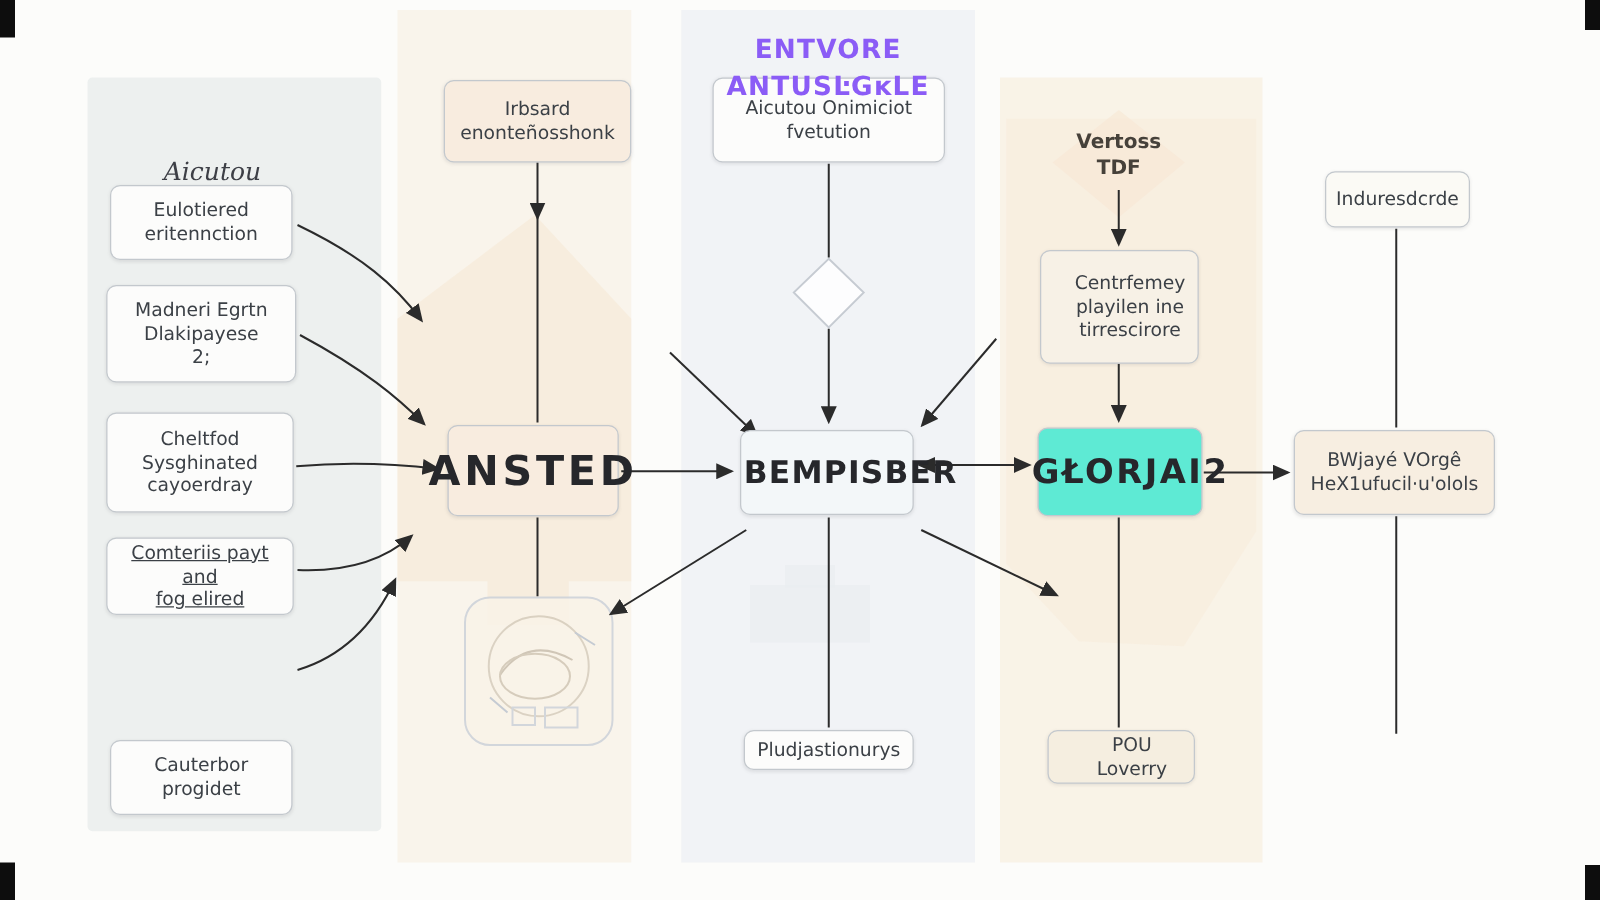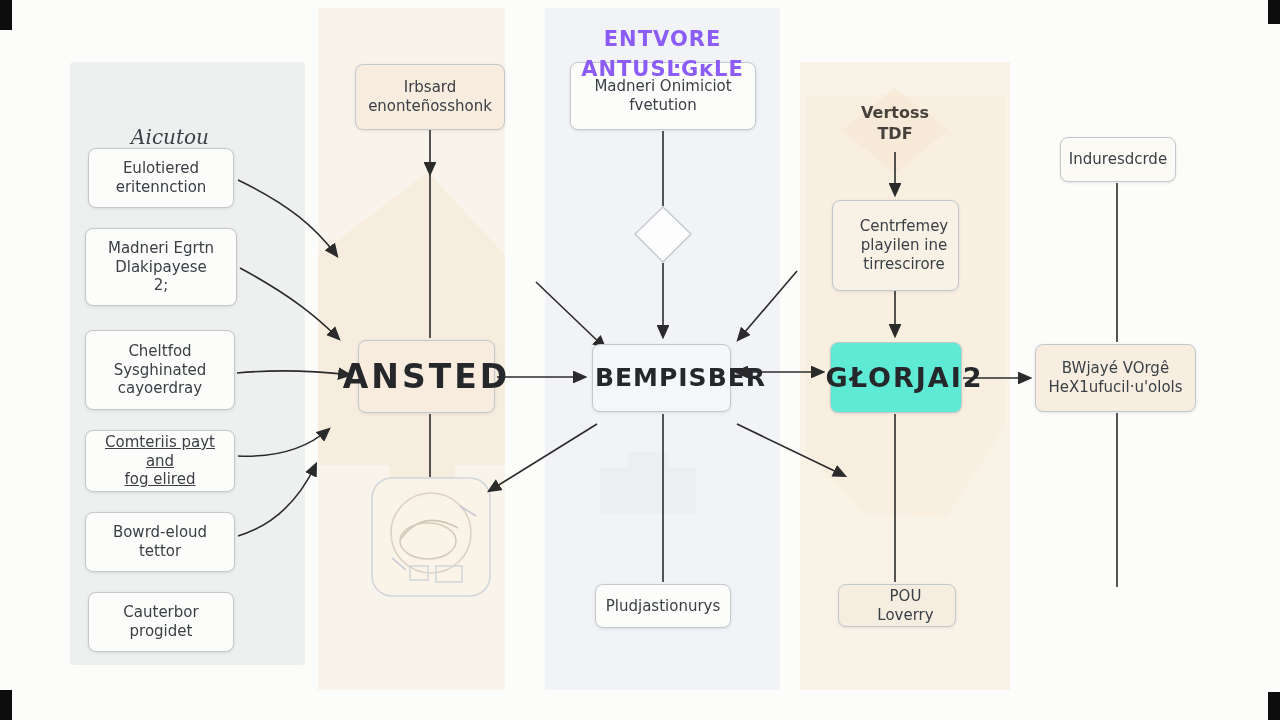--- a/index.html
+++ b/index.html
@@ -116,37 +116,35 @@
   <div class="box" style="left:88px;top:148px;width:146px;height:60px;"><span>Eulotiered
 eritennction</span></div>
   <div class="box" style="left:85px;top:228px;width:152px;height:78px;"><span>Madneri Egrtn
 Dlakipayese
 2;</span></div>
   <div class="box" style="left:85px;top:330px;width:150px;height:80px;"><span>Cheltfod
 Sysghinated
 cayoerdray</span></div>
   <div class="box" style="left:85px;top:430px;width:150px;height:62px;text-decoration:underline;"><span>Comteriis payt and
 fog elired</span></div>
-  <div class="box" style="left:85px;top:512px;width:150px;height:60px;"><span>Bowrd-eloud
-tettor</span></div>
   <div class="box" style="left:88px;top:592px;width:146px;height:60px;"><span>Cauterbor
 progidet</span></div>
 
   <div class="box cream" style="left:355px;top:64px;width:150px;height:66px;"><span>Irbsard
 enonteñosshonk</span></div>
   <div class="box cream mainnode" style="left:358px;top:340px;width:137px;height:73px;font-size:33px;letter-spacing:3px;">
       <span>ANSTED</span>
     </div>
 
-  <div class="box" style="left:570px;top:62px;width:186px;height:68px;"><span>Madneri Onimiciot
+  <div class="box" style="left:570px;top:62px;width:186px;height:68px;"><span>Aicutou Onimiciot
 fvetution</span></div>
   <div class="box bluish mainnode" style="left:592px;top:344px;width:139px;height:68px;font-size:25px;letter-spacing:1px;padding-left:44px;">
       <span>BEMPISBER</span>
     </div>
-  <div class="box" style="left:595px;top:584px;width:136px;height:44px;"><span>Pludjastionurys</span></div>
+  <div class="box" style="left:595px;top:584px;width:136px;height:32px;"><span>Pludjastionurys</span></div>
 
   <div class="handtext" style="left:845px;top:103px;width:100px;height:50px;"><span>Vertoss
 TDF</span></div>
   <div class="box creamlight" style="left:832px;top:200px;width:127px;height:91px;"><span>Centrfemey
 playilen ine
 tirrescirore</span></div>
   <div class="box creamlight mainnode" style="left:830px;top:342px;width:132px;height:71px;font-size:27px;letter-spacing:2px;background:#5eead4;">
       <span>GŁORJAI2</span>
     </div>
   <div class="box creamlight" style="left:838px;top:584px;width:118px;height:43px;background:#f5eee0;"><span>POU Loverry</span></div>

